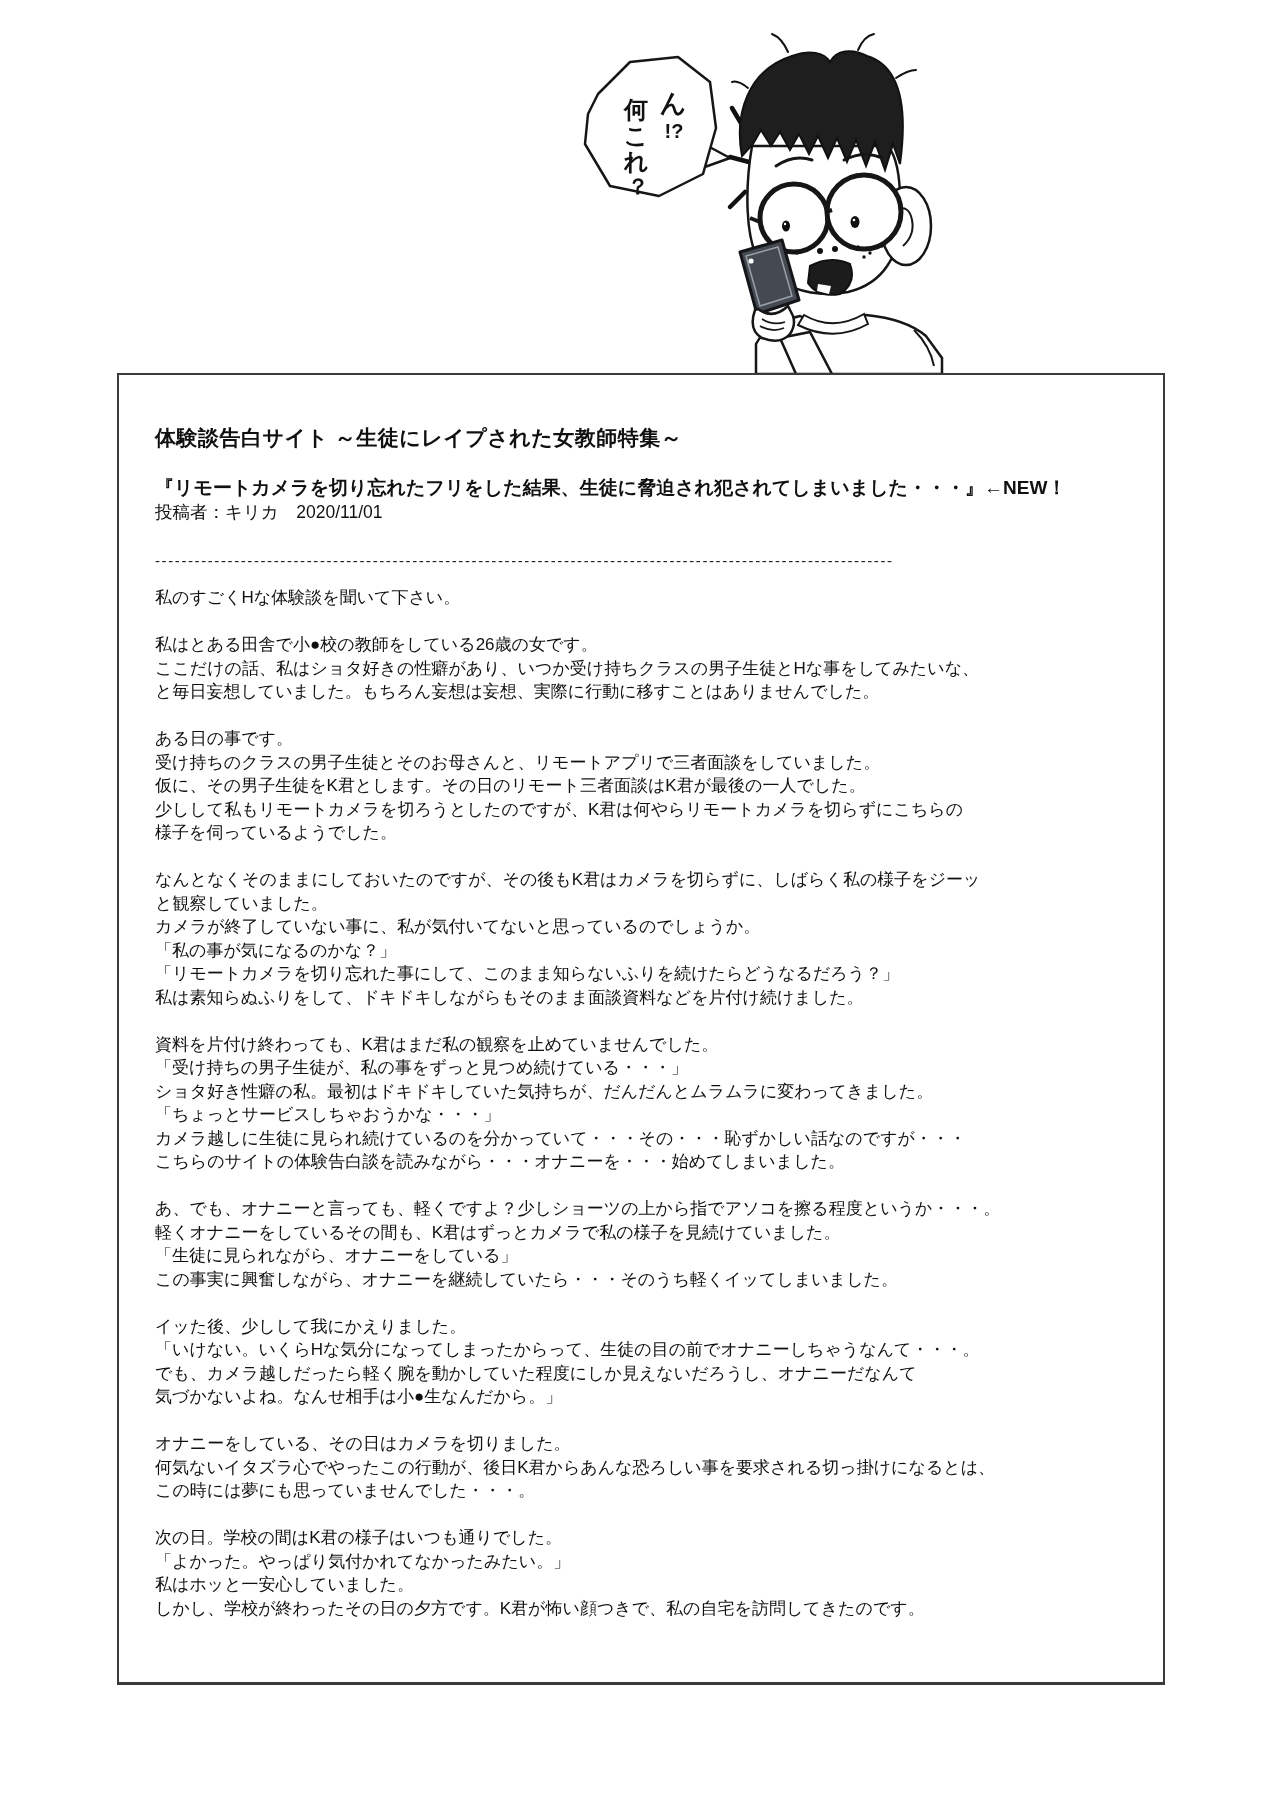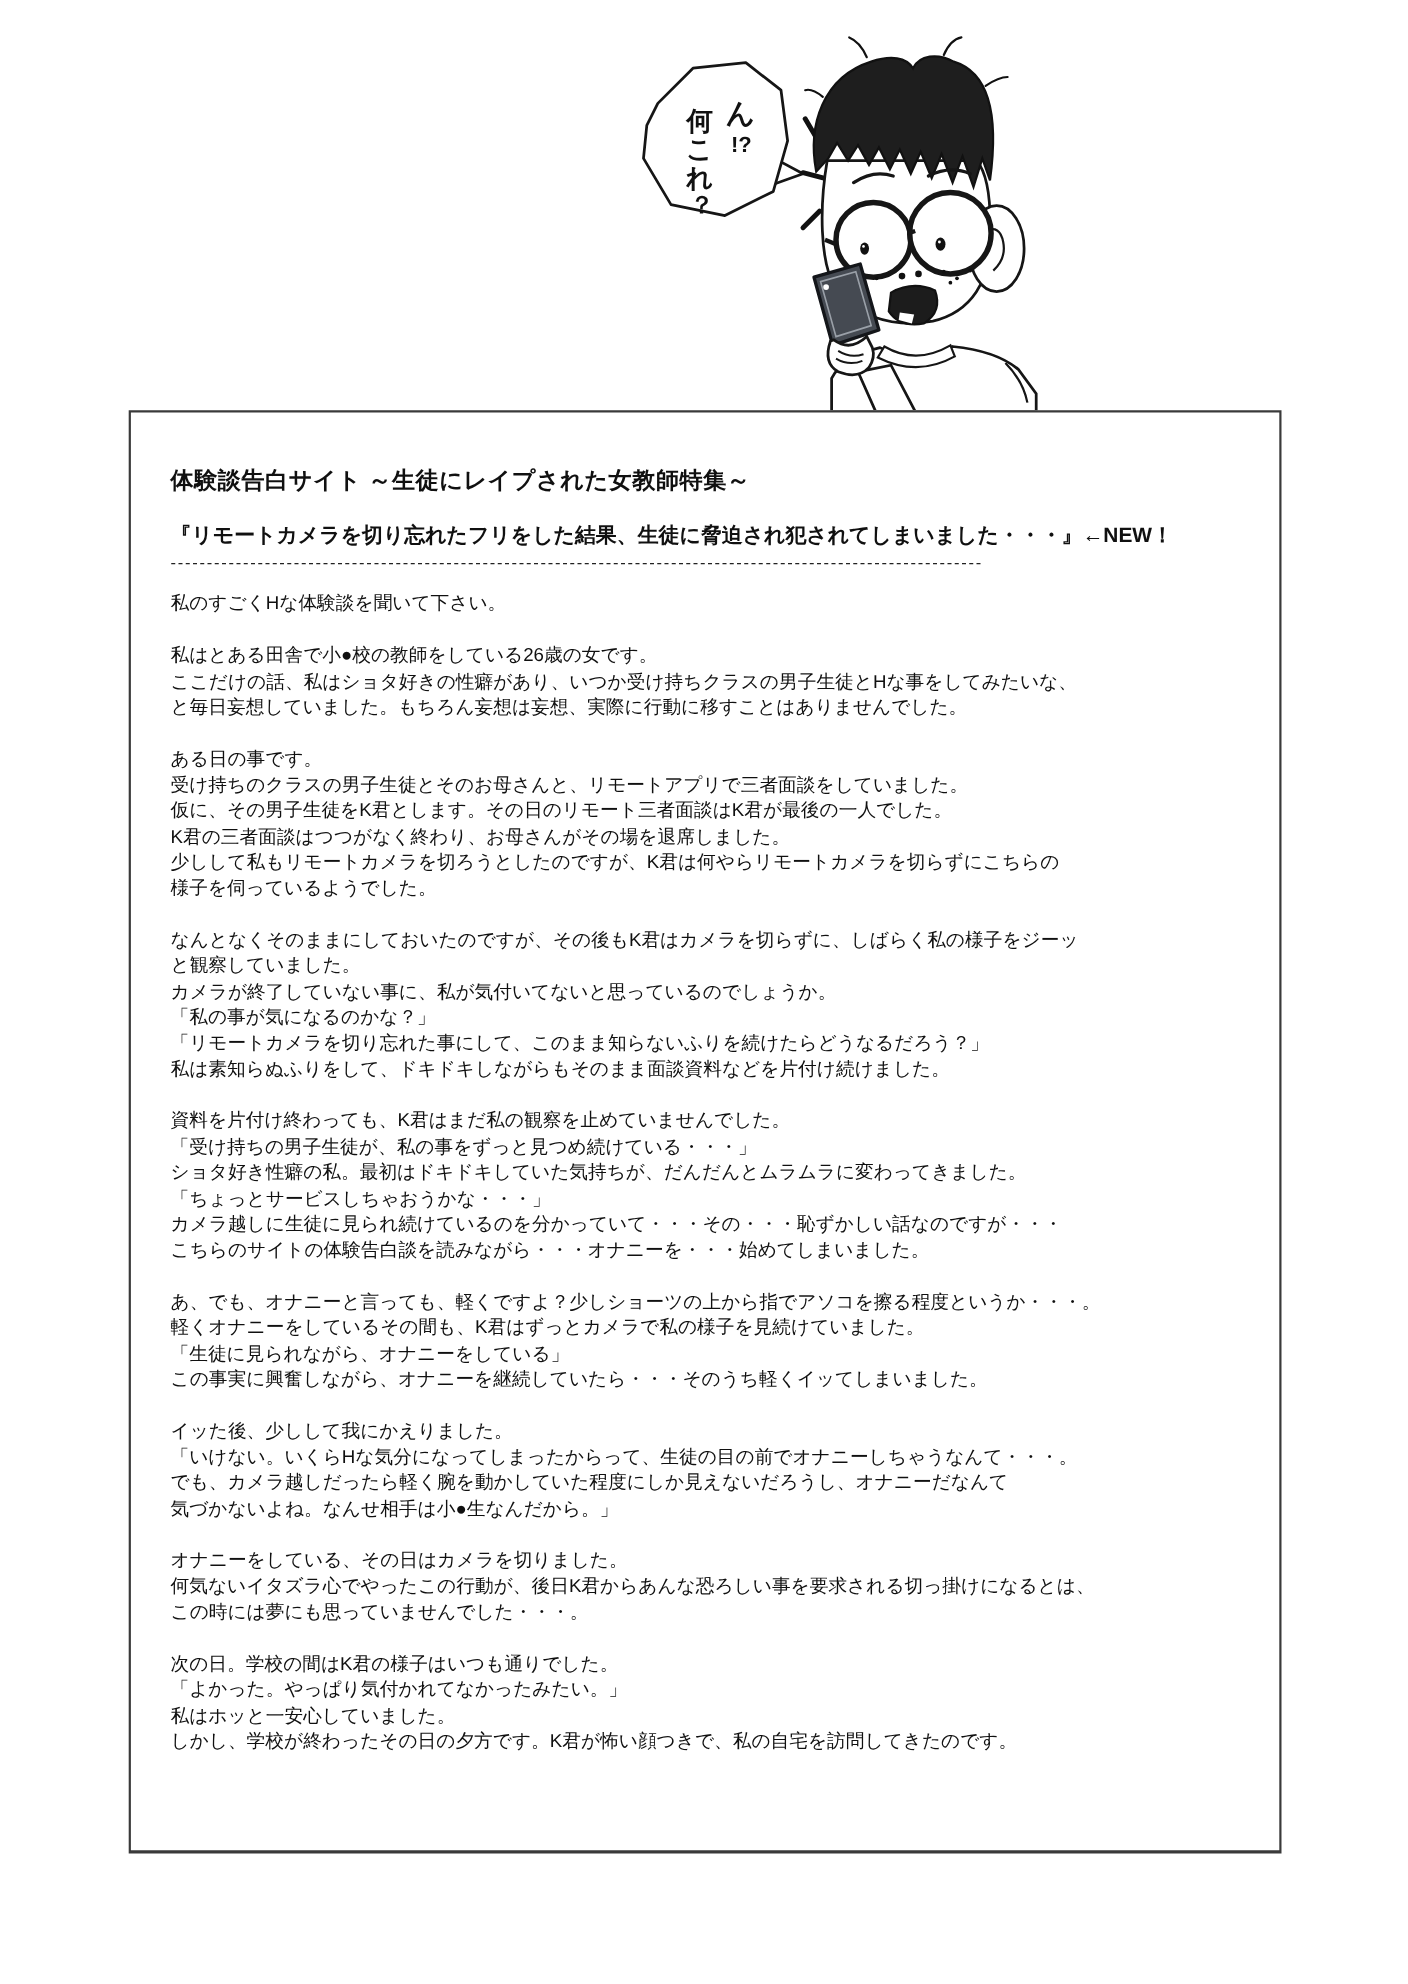--- a/index.html
+++ b/index.html
@@ -121,32 +121,32 @@
         <path d="M203,284 Q196,304 210,312 Q228,319 238,308 Q244,299 241,290 L236,280 Q221,294 206,283 Z" fill="#fff" stroke="#161616" stroke-width="2.5"></path>
         <path d="M210,293 Q221,300 233,296" fill="none" stroke="#161616" stroke-width="1.8"></path>
         <path d="M208,300 Q220,307 232,302" fill="none" stroke="#161616" stroke-width="1.8"></path>
       </g>
     </g>
   </svg>
 
   <div class="story-panel">
     <div class="panel-title">体験談告白サイト ～生徒にレイプされた女教師特集～</div>
     <div class="post-title">『リモートカメラを切り忘れたフリをした結果、生徒に脅迫され犯されてしまいました・・・』←NEW！</div>
+    <div class="post-meta">投稿者：キリカ　2020/11/01</div>
     <div class="separator">----------------------------------------------------------------------------------------------------------------</div>
     <div class="story-body">
         <div class="body-line">私のすごくHな体験談を聞いて下さい。</div>
         <div class="body-line">&nbsp;</div>
         <div class="body-line">私はとある田舎で小●校の教師をしている26歳の女です。</div>
         <div class="body-line">ここだけの話、私はショタ好きの性癖があり、いつか受け持ちクラスの男子生徒とHな事をしてみたいな、</div>
         <div class="body-line">と毎日妄想していました。もちろん妄想は妄想、実際に行動に移すことはありませんでした。</div>
         <div class="body-line">&nbsp;</div>
         <div class="body-line">ある日の事です。</div>
         <div class="body-line">受け持ちのクラスの男子生徒とそのお母さんと、リモートアプリで三者面談をしていました。</div>
         <div class="body-line">仮に、その男子生徒をK君とします。その日のリモート三者面談はK君が最後の一人でした。</div>
-        <div class="body-line">K君の三者面談はつつがなく終わり、お母さんがその場を退席しました。</div>
         <div class="body-line">少しして私もリモートカメラを切ろうとしたのですが、K君は何やらリモートカメラを切らずにこちらの</div>
         <div class="body-line">様子を伺っているようでした。</div>
         <div class="body-line">&nbsp;</div>
         <div class="body-line">なんとなくそのままにしておいたのですが、その後もK君はカメラを切らずに、しばらく私の様子をジーッ</div>
         <div class="body-line">と観察していました。</div>
         <div class="body-line">カメラが終了していない事に、私が気付いてないと思っているのでしょうか。</div>
         <div class="body-line">「私の事が気になるのかな？」</div>
         <div class="body-line">「リモートカメラを切り忘れた事にして、このまま知らないふりを続けたらどうなるだろう？」</div>
         <div class="body-line">私は素知らぬふりをして、ドキドキしながらもそのまま面談資料などを片付け続けました。</div>
         <div class="body-line">&nbsp;</div>

